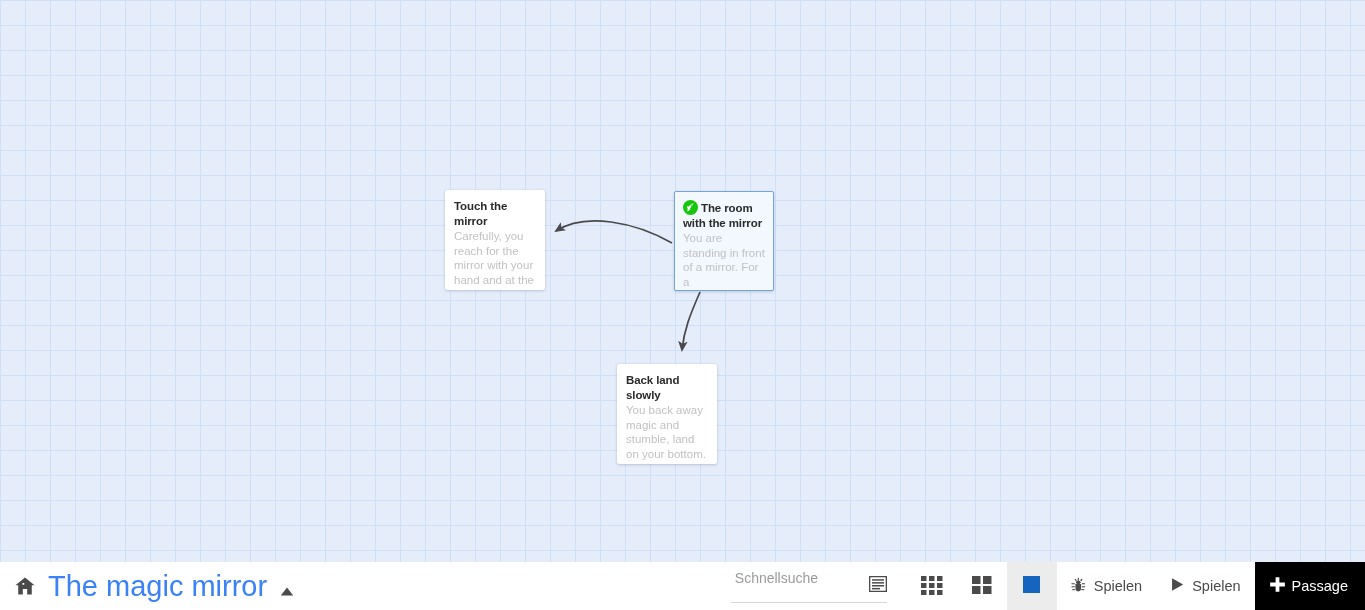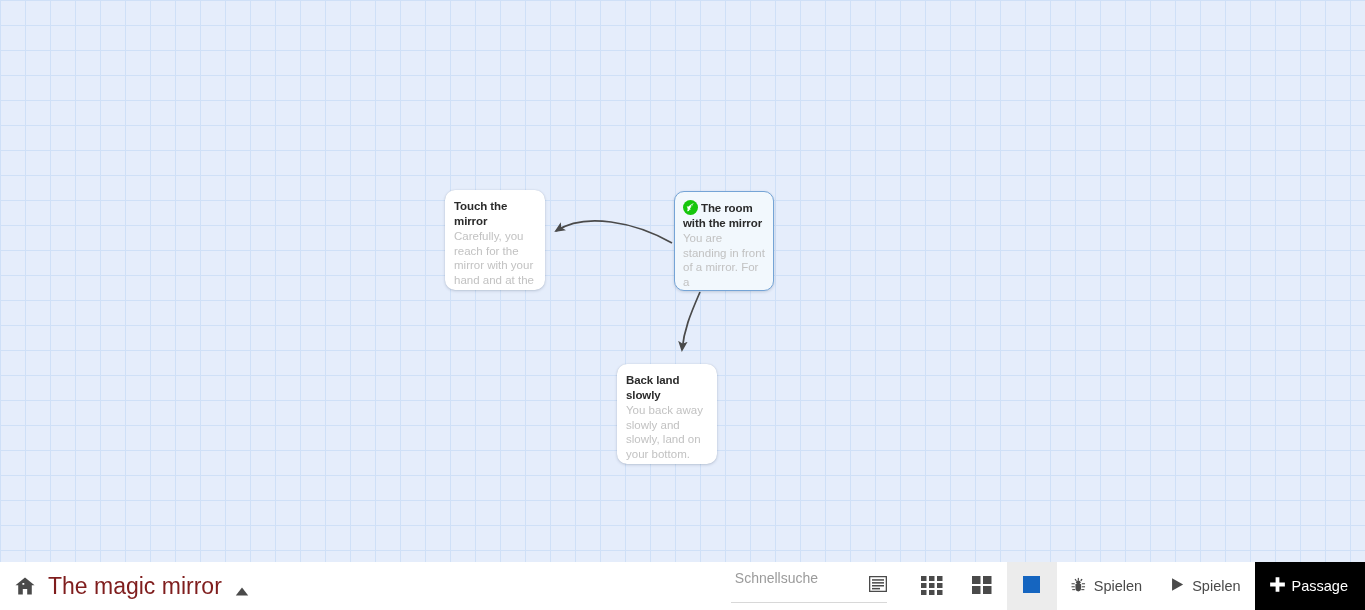--- a/index.html
+++ b/index.html
@@ -45,21 +45,21 @@
     pointer-events: none;
   }
 
   
   .passage {
     position: absolute;
     width: 100px;
     height: 100px;
     background: #ffffff;
     border: 1px solid transparent;
-    border-radius: 10px;
+    border-radius: 2px;
     padding: 8px 8px 0 8px;
     overflow: hidden;
     box-shadow: 0 1px 3px rgba(40,60,90,0.22), 0 0 1px rgba(40,60,90,0.20);
     cursor: pointer;
   }
 
   .passage.selected {
     background: #f2f8fd;
     border: 1px solid #75a4d6;
     box-shadow: 0 1px 3px rgba(40,60,90,0.20);
@@ -106,22 +106,22 @@
     display: flex;
     align-items: center;
     padding-left: 14px;
     gap: 12px;
     cursor: pointer;
   }
 
   .home-icon { width: 22px; height: 22px; display: block; }
 
   #story-title {
-    font-size: 23px;
-    color: #7f1d1d;
+    font-size: 29px;
+    color: #3b82f6;
     font-weight: normal;
     white-space: nowrap;
   }
 
   .title-caret { width: 14px; height: 9px; display: block; margin-left: 1px; }
 
   #toolbar-spacer { flex: 1 1 auto; }
 
   
   #quick-search-wrap {
@@ -230,21 +230,21 @@
             <circle cx="8" cy="8" r="8" fill="#16c60c"></circle>
             <path d="M11.6 4.3c-1.9-.2-3.6.5-4.7 1.7l-.9 1-1.6-.2c-.25-.03-.45.2-.33.42l.95 1.62-.6 1.34 1.26-.56 1.75 1.02c.22.13.47-.08.43-.33l-.25-1.7 1-.9c1.2-1.1 1.9-2.7 1.7-4.6zm-2.0 2.6a.78.78 0 1 1-1.1-1.1.78.78 0 0 1 1.1 1.1zM5.2 10.1c-.5.5-.7 2.0-.7 2.0s1.5-.2 2.0-.7c.3-.3.3-.8 0-1.2-.35-.35-.95-.4-1.3-.1z" fill="#ffffff"></path>
           </svg>
         </span><span>The room with the mirror</span>
       </div>
       <div class="passage-excerpt">You are standing in front of a mirror. For a</div>
     </div>
 
     <div class="passage" style="left:617px; top:364px;">
       <div class="passage-name">Back land slowly</div>
-      <div class="passage-excerpt">You back away slowly and slowly, land on your bottom.</div>
+      <div class="passage-excerpt">You back away magic and stumble, land on your bottom.</div>
     </div>
 
   </div>
 
   <div id="toolbar">
 
     <div id="story-title-area">
       <span class="home-icon">
         <svg viewBox="0 0 24 24" width="22" height="22">
           <path d="M12 2.6 1.6 11.2h3.0v10.2h5.0v-6.0h4.8v6.0h5.0V11.2h3.0L12 2.6z

